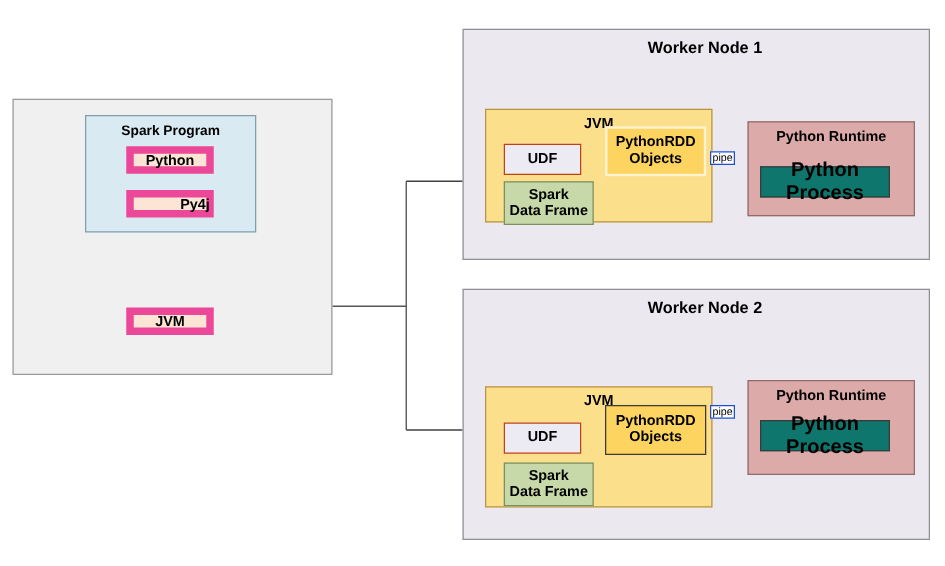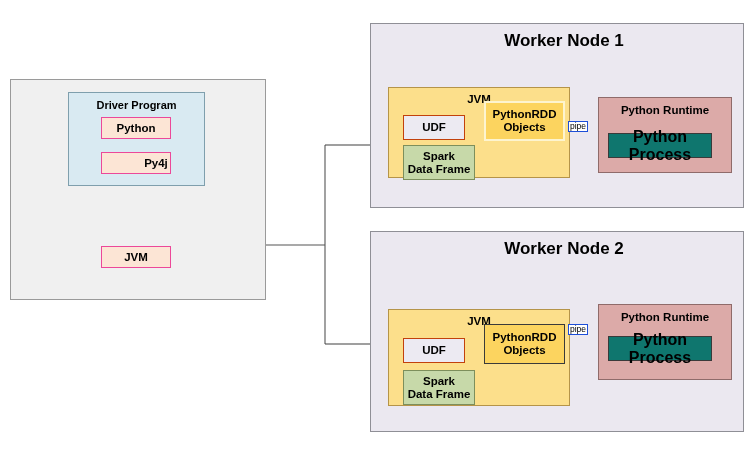--- a/index.html
+++ b/index.html
@@ -37,40 +37,39 @@
     background: #f0f0f0;
     border: 1px solid #9a9a9a;
   }
 
   
   .worker-container {
     background: #ebe8f0;
     border: 1px solid #8f8f96;
   }
   .worker-title {
-    font-size: 17px;
+    font-size: 13px;
     margin-top: 7px;
     margin-left: 14px;
   }
 
   
   .panel-blue {
     background: #d9eaf2;
     border: 1px solid #7f9fad;
   }
   .panel-title {
     font-size: 11px;
     margin-top: 6px;
   }
 
   
   .box-peach {
     background: #fce5d5;
-    border: 1px solid #ec4899;
-    justify-content: center;
+    border: 6px solid #ec4899;
     font-size: 11.5px;
   }
 
   
   .panel-yellow {
     background: #fcdf8b;
     border: 1px solid #b59449;
   }
   .jvm-title {
     font-size: 11.5px;
@@ -169,21 +168,21 @@
 
     <path d="M576,141 L596,141" stroke="#111111" stroke-width="1.4" fill="none" marker-end="url(#arrowEnd)" marker-start="url(#arrowStartL)"></path>
 
     <path d="M576,344 L596,344" stroke="#111111" stroke-width="1.4" fill="none" marker-end="url(#arrowEnd)" marker-start="url(#arrowStartL)"></path>
   </svg>
 
   <div class="box driver-container" style="left:10px; top:79px; width:256px; height:221px;">
   </div>
 
   <div class="box panel-blue" style="left:68px; top:92px; width:137px; height:94px;">
-    <div class="lbl panel-title">Driver Program</div>
+    <div class="lbl panel-title">Spark Program</div>
   </div>
 
   <div class="box box-peach" style="left:101px; top:117px; width:70px; height:22px;">
     <div class="lbl">Python</div>
   </div>
 
   <div class="box box-peach" style="left:101px; top:152px; width:70px; height:22px;padding-left:40px;">
     <div class="lbl">Py4j</div>
   </div>
 

